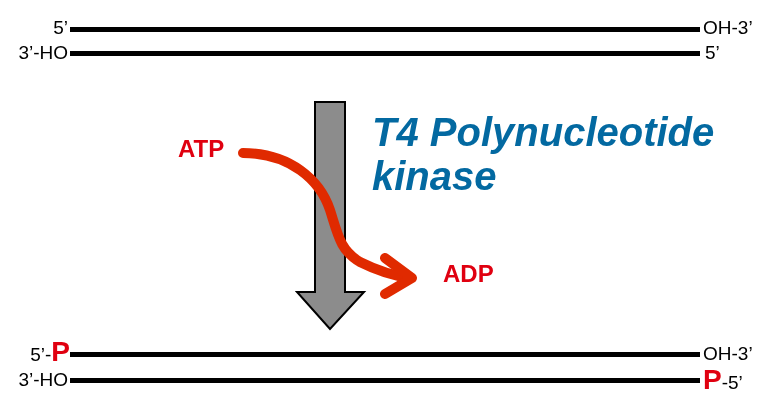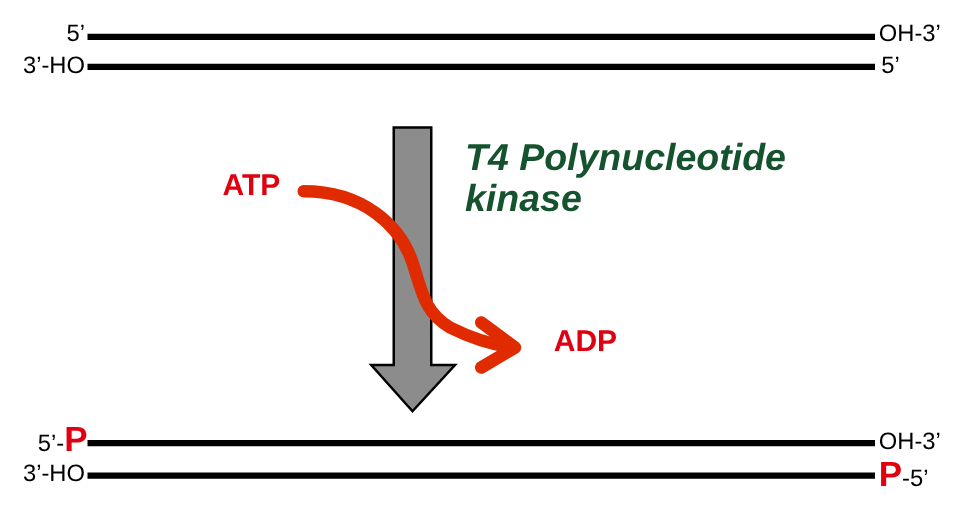--- a/index.html
+++ b/index.html
@@ -1,21 +1,21 @@
 <!DOCTYPE html>
 <html><head>
 <meta charset="utf-8">
 <style>
   html, body { margin: 0; padding: 0; background: #ffffff; }
   body { width: 781px; height: 410px; position: relative; overflow: hidden; font-family: "Liberation Sans", sans-serif; }
   .abs { position: absolute; white-space: nowrap; }
   .strand { position: absolute; height: 5px; background: #000; }
   .lbl { font-size: 19px; color: #000; line-height: 1; }
   .bigP { font-size: 28px; font-weight: bold; color: #e00010; line-height: 1; }
-  .enzyme { font-size: 30px; font-weight: bold; font-style: italic; color: #14532d; line-height: 1.1; }
+  .enzyme { font-size: 40px; font-weight: bold; font-style: italic; color: #0369a1; line-height: 1.1; }
   .mol { font-size: 24px; font-weight: bold; color: #e00010; line-height: 1; }
   svg.overlay { position: absolute; left: 0; top: 0; }
 </style>
 </head>
 <body>
 
 <span class="abs lbl" style="right:713px; top:18px;">5’</span>
 <div class="strand" style="left:70px; width:630px; top:27px;"></div>
 <span class="abs lbl" style="left:703px; top:18px;">OH-3’</span>
 

